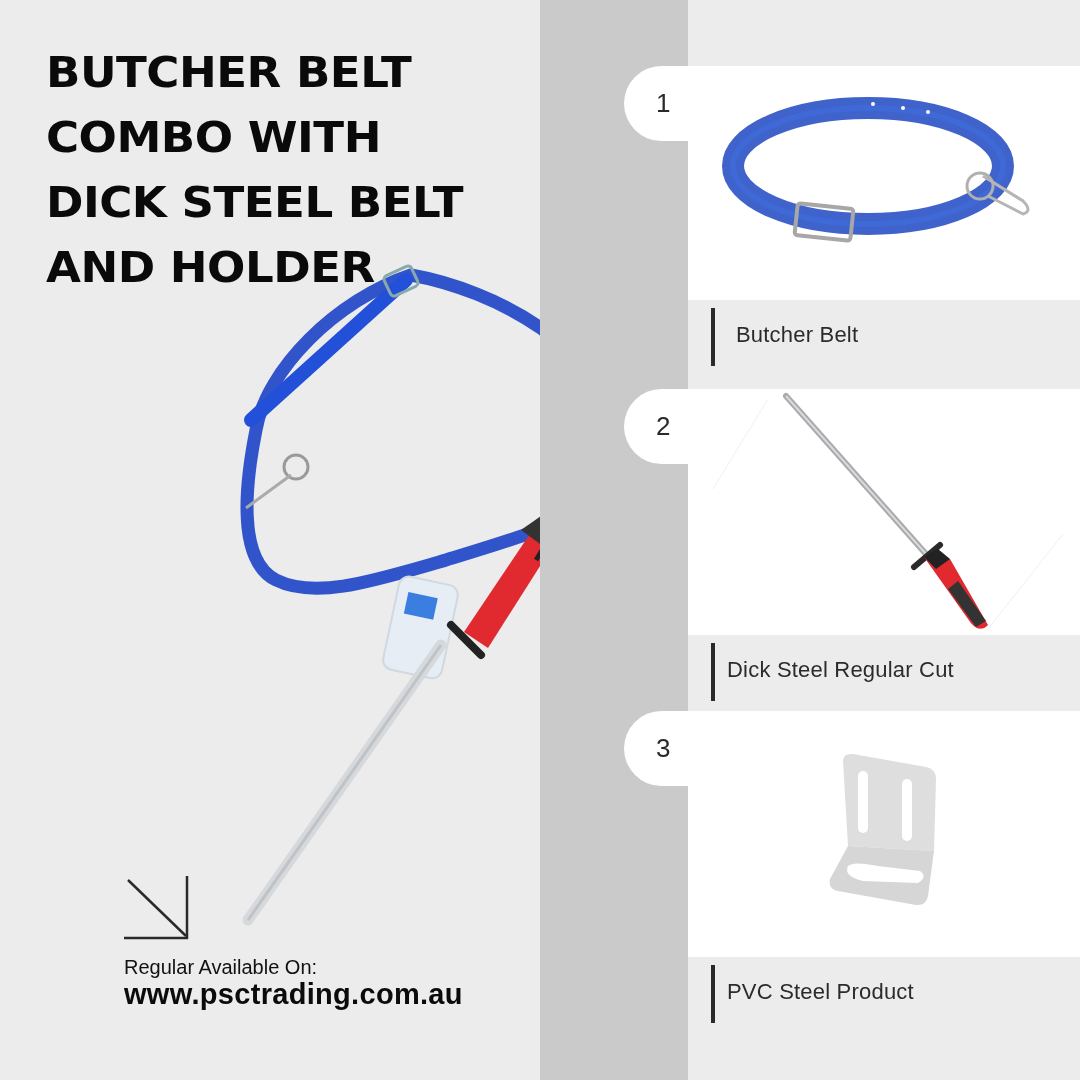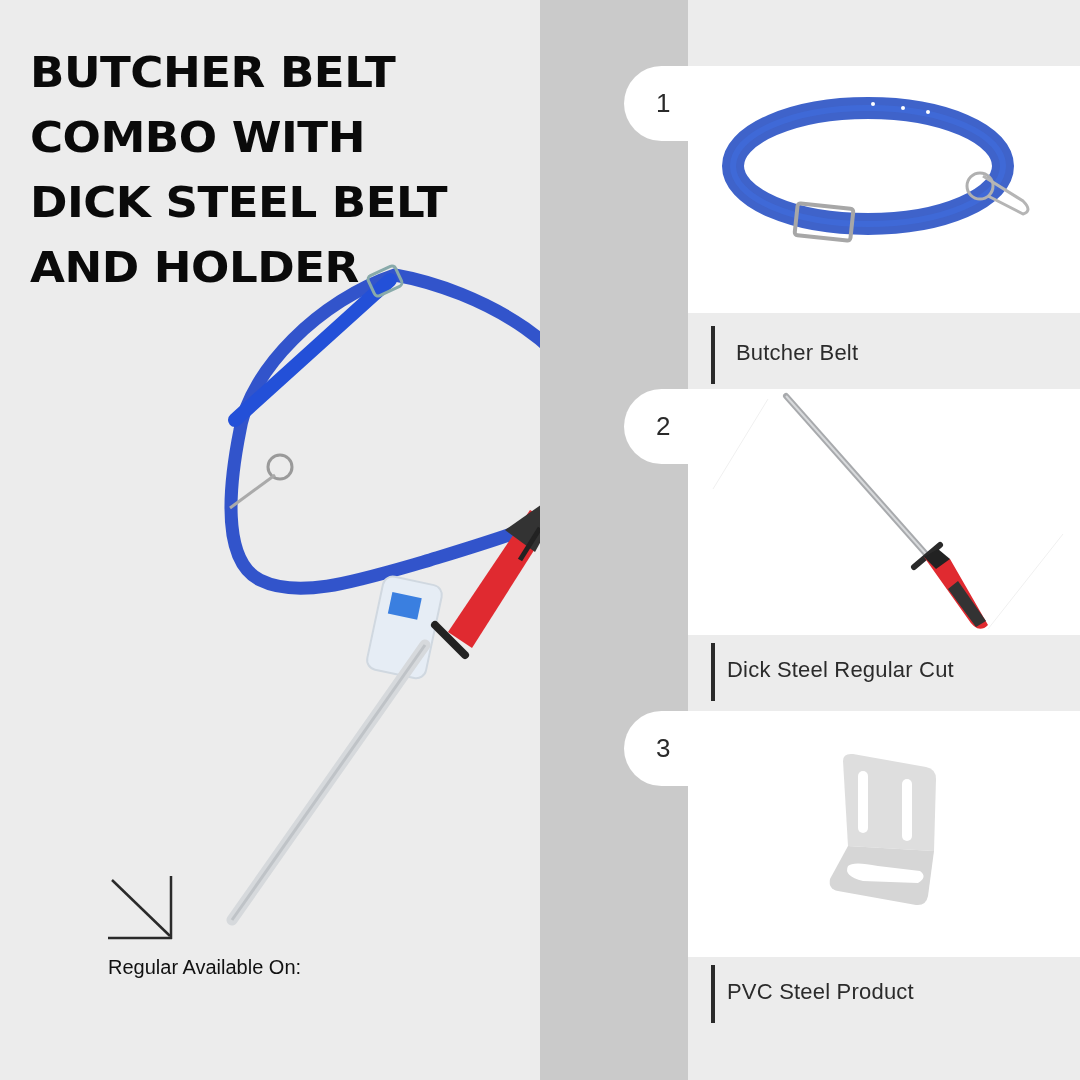--- a/index.html
+++ b/index.html
@@ -1,17 +1,17 @@
 <!DOCTYPE html>
 <html><head>
 <meta charset="utf-8">
 <style>
   html,body{margin:0;padding:0;}
   body{width:1080px;height:1080px;position:relative;overflow:hidden;background:#ececec;font-family:"Liberation Sans",sans-serif;}
-  .left{position:absolute;left:0;top:0;width:540px;height:1080px;background:#ececec;}
+  .left{position:absolute;left:16px;top:0;width:540px;height:1080px;background:#ececec;}
   .title{position:absolute;left:30px;top:40px;width:420px;margin:0;font-family:"DejaVu Sans",sans-serif;font-weight:900;font-size:43px;line-height:65px;color:#0a0a0a;letter-spacing:-0.5px;transform:scaleX(1.05);transform-origin:left top;text-transform:uppercase;}
   .hero{position:absolute;left:180px;top:260px;width:420px;height:680px;}
   .arrow{position:absolute;left:108px;top:876px;width:68px;height:66px;}
   .avail{position:absolute;left:108px;top:956px;font-size:20px;color:#111;font-family:"Liberation Sans",sans-serif;}
   .url{position:absolute;left:108px;top:978px;font-size:29px;font-weight:bold;color:#0b0b0b;letter-spacing:0.3px;font-family:"Liberation Sans",sans-serif;}
   .strip{position:absolute;left:540px;top:0;width:148px;height:1080px;background:#cacaca;}
   .rightbg{position:absolute;left:688px;top:0;width:392px;height:1080px;background:#ececec;}
   .card{position:absolute;left:688px;width:392px;background:#fff;}
   .labelbar{position:absolute;left:688px;width:392px;background:#ececec;}
   .labelbar .bar{position:absolute;left:23px;top:8px;width:4px;height:58px;background:#2a2a2a;}
@@ -53,38 +53,39 @@
   </div>
 
   <div class="arrow">
     <svg width="68" height="66" viewBox="0 0 68 66">
       <line x1="4" y1="4" x2="62" y2="60" stroke="#2a2a2a" stroke-width="2.5"></line>
       <line x1="63" y1="0" x2="63" y2="63" stroke="#2a2a2a" stroke-width="2.5"></line>
       <line x1="0" y1="62" x2="64" y2="62" stroke="#2a2a2a" stroke-width="2.5"></line>
     </svg>
   </div>
   <div class="avail">Regular Available On:</div>
+  <div class="url">www.psctrading.com.au</div>
 </div>
 
 <div class="strip"></div>
 <div class="rightbg"></div>
 
 <div class="card" style="top:66px;height:247px;">
   <svg width="392" height="247" viewBox="0 0 392 247">
     <ellipse cx="180" cy="100" rx="135" ry="58" fill="none" stroke="#2a52c4" stroke-width="22" opacity="0.9"></ellipse>
     <ellipse cx="180" cy="100" rx="135" ry="58" fill="none" stroke="#3f6ee0" stroke-width="6" opacity="0.6"></ellipse>
     <circle cx="185" cy="38" r="2" fill="#fff"></circle>
     <circle cx="215" cy="42" r="2" fill="#fff"></circle>
     <circle cx="240" cy="46" r="2" fill="#fff"></circle>
     <rect x="108" y="140" width="56" height="32" rx="3" fill="none" stroke="#a7a7a7" stroke-width="4" transform="rotate(6 136 156)"></rect>
     <circle cx="292" cy="120" r="13" fill="none" stroke="#b0b0b0" stroke-width="3"></circle>
     <path d="M295 110 L 335 135 Q 345 145 335 148 L 300 130" fill="none" stroke="#b5b5b5" stroke-width="3"></path>
   </svg>
 </div>
-<div class="labelbar" style="top:318px;height:76px;">
+<div class="labelbar" style="top:300px;height:76px;">
   <div class="bar"></div>
   <div class="txt" style="left:48px;">Butcher Belt</div>
 </div>
 <div class="pill" style="top:66px;">
   <span>1</span>
 </div>
 
 <div class="card" style="top:389px;height:246px;">
   <svg width="392" height="246" viewBox="0 0 392 246">
     <line x1="25" y1="100" x2="80" y2="10" stroke="#f0f0f0" stroke-width="1"></line>

